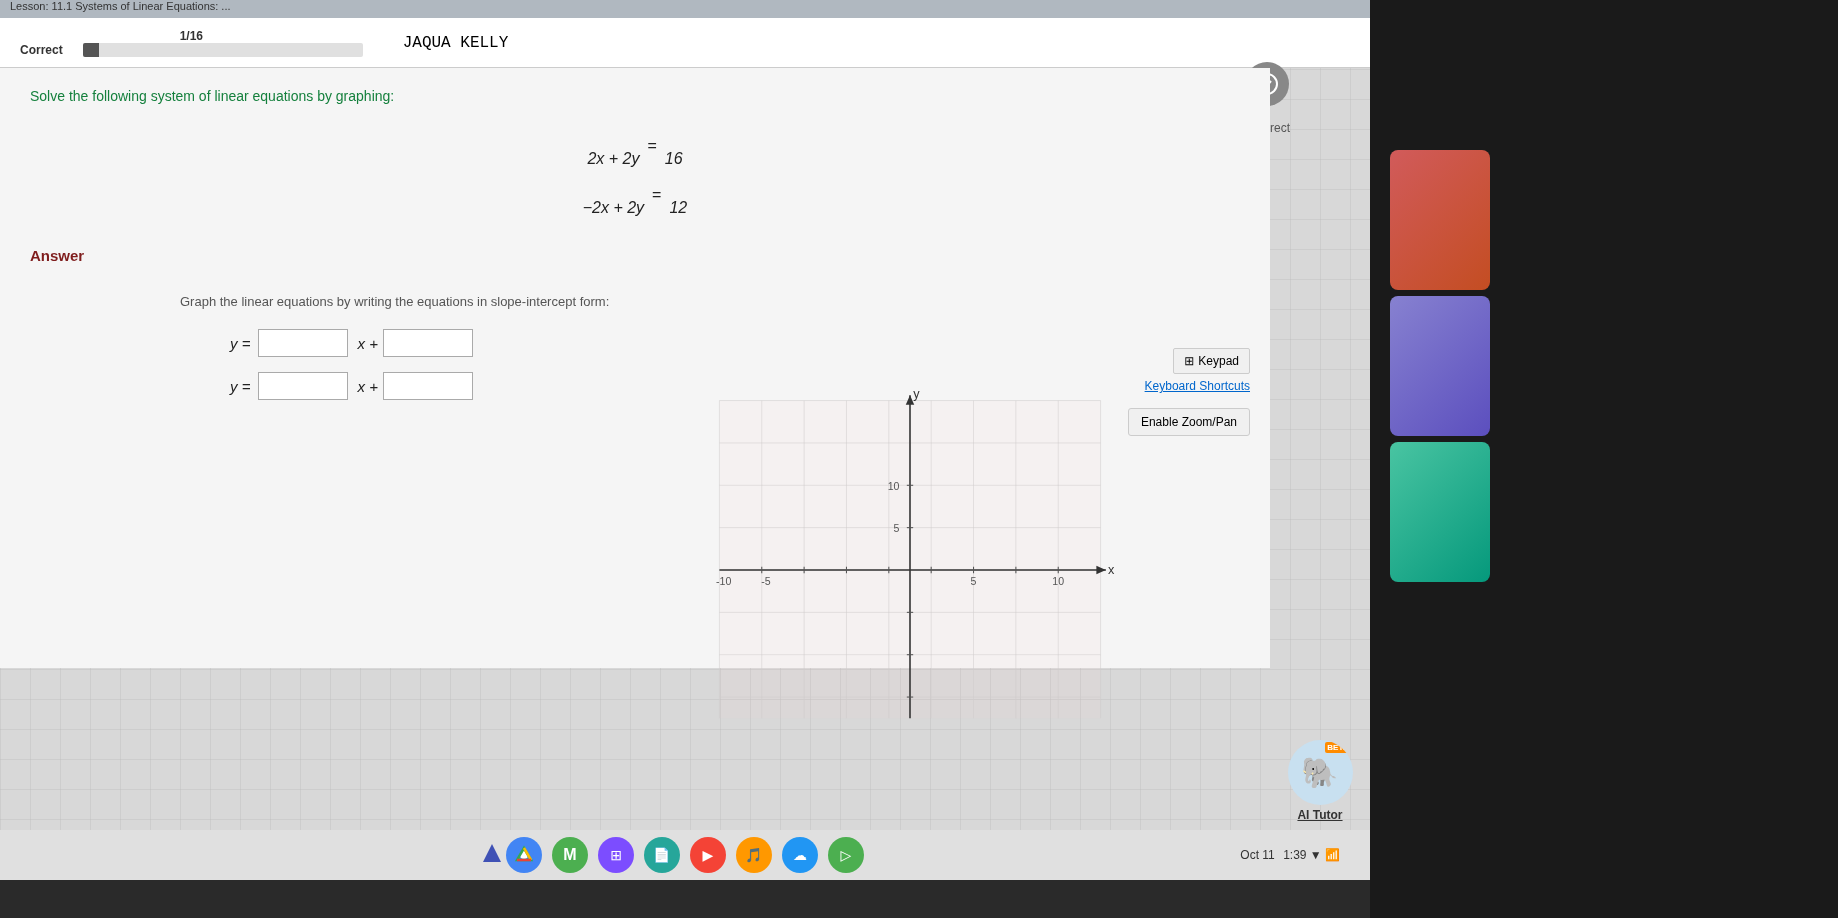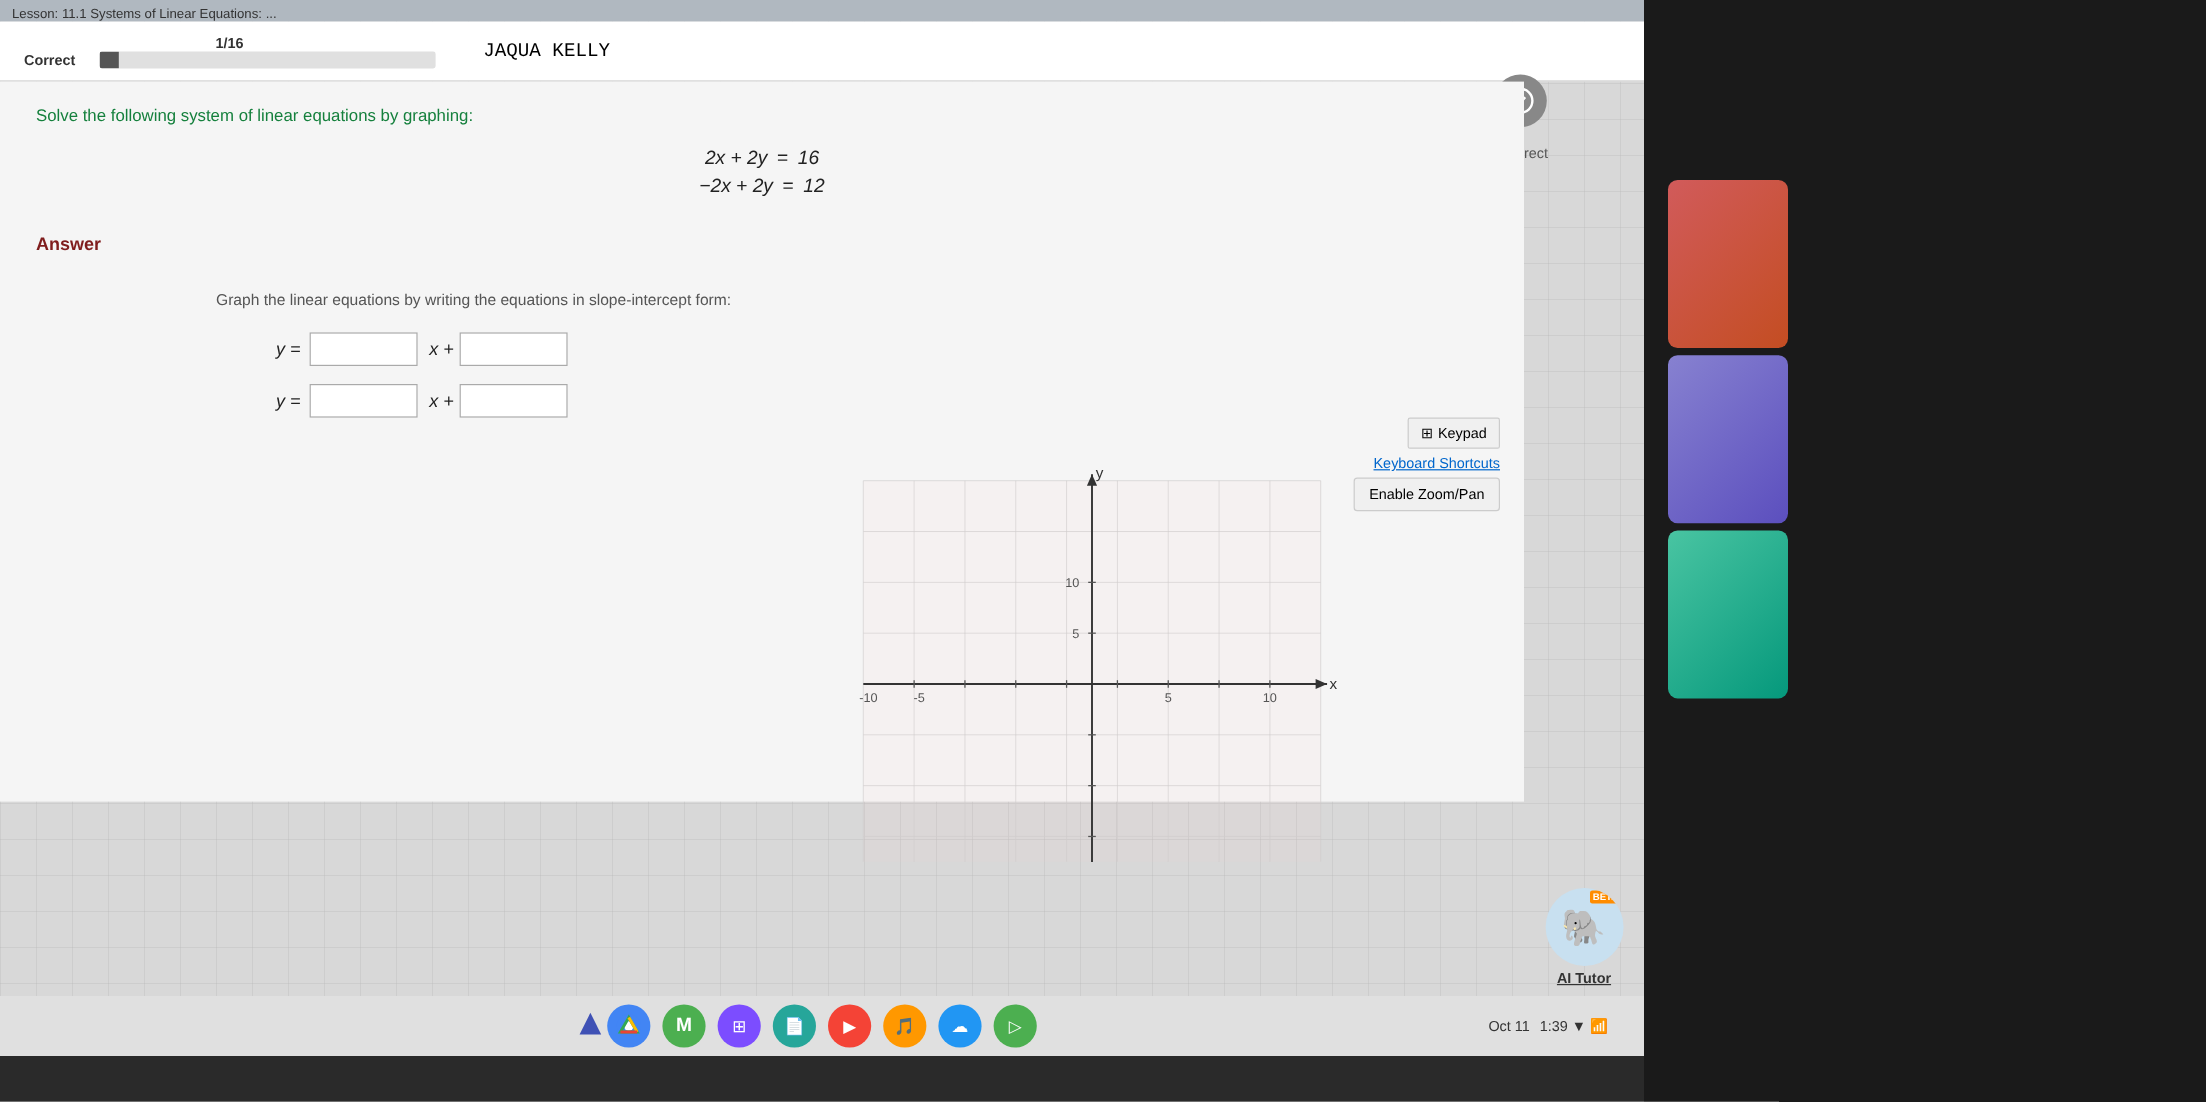--- a/index.html
+++ b/index.html
@@ -27,21 +27,21 @@
 
     
     .top-bar {
       position: absolute;
       top: 0;
       left: 0;
       width: 1370px;
       height: 18px;
       background: #b0b8c0;
       display: flex;
-      align-items: flex-end;
+      align-items: flex-start;
       padding: 0 10px;
       font-size: 11px;
       color: #333;
     }
 
     
     .header-row {
       position: absolute;
       top: 18px;
       left: 0;
@@ -129,20 +129,21 @@
     .equation-line {
       display: flex;
       justify-content: center;
       align-items: center;
       margin: 5px 0;
       font-style: italic;
     }
 
     .eq-text {
       font-size: 16px;
+      margin-top: 26px;
     }
 
     .eq-equals {
       margin: 0 8px;
       font-style: normal;
     }
 
     
     .answer-section {
       margin-top: 20px;
@@ -185,20 +186,21 @@
       text-decoration: underline;
     }
 
     .zoom-btn {
       background: #f0f0f0;
       border: 1px solid #ccc;
       padding: 6px 12px;
       font-size: 12px;
       cursor: pointer;
       border-radius: 3px;
+      margin-top: 10px;
     }
 
     
     .graph-instruction {
       font-size: 13px;
       color: #555;
       margin: 30px 0 20px 150px;
     }
 
     

